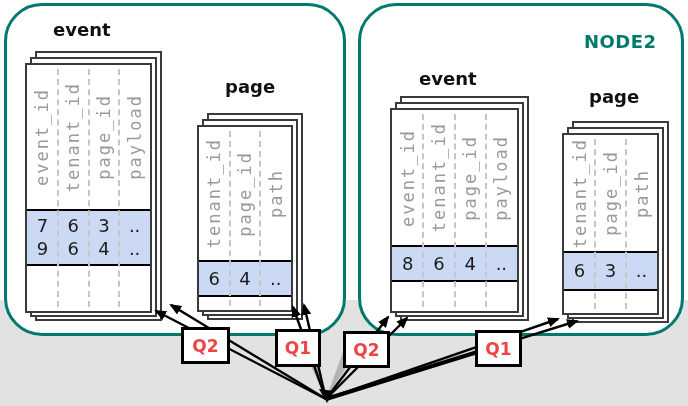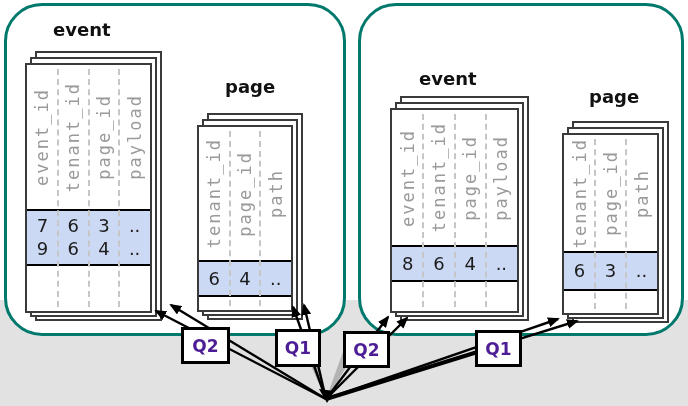--- a/index.html
+++ b/index.html
@@ -28,34 +28,35 @@
     writing-mode:vertical-rl; transform:rotate(180deg);
     font-family:"DejaVu Sans Mono", monospace; font-size:17px; letter-spacing:2px;
     color:#9a9a9a; white-space:nowrap;
   }
   .rows-area { position:absolute; left:0; right:0; display:flex; flex-direction:column; justify-content:space-evenly; }
   .data-row { display:flex; }
   .cell { text-align:center; font-size:18px; color:#1c1c1c; line-height:1; }
   .qbox {
     position:absolute; background:#ffffff; border:3px solid #000; box-sizing:border-box;
     display:flex; align-items:center; justify-content:center;
-    font-weight:bold; font-size:17px; color:#4c1d95;
+    font-weight:bold; font-size:17px; color:#ef4444;
   }
   svg.arrows { position:absolute; left:0; top:0; pointer-events:none; }
 </style>
 </head>
 <body>
 
 <div class="canvas">
 
   <div class="gray-band"></div>
 
   <div class="node node1"></div>
   <div class="node node2"></div>
 
+  <span class="node-label" style="left:584px; top:31px;">NODE2</span>
 
   <span class="tbl-title" style="left:53px; top:19px;">event</span>
   <span class="tbl-title" style="left:225px; top:76px;">page</span>
   <span class="tbl-title" style="left:419px; top:68px;">event</span>
   <span class="tbl-title" style="left:589px; top:86px;">page</span>
 
   <div id="tables-layer">
       <div class="sheet" style="left: 35px; top: 51px; width: 127px; height: 270px;"></div>
       <div class="sheet" style="left: 30px; top: 57px; width: 127px; height: 260px;"></div>
       <div class="sheet" style="left: 25px; top: 63px; width: 127px; height: 250px;">

